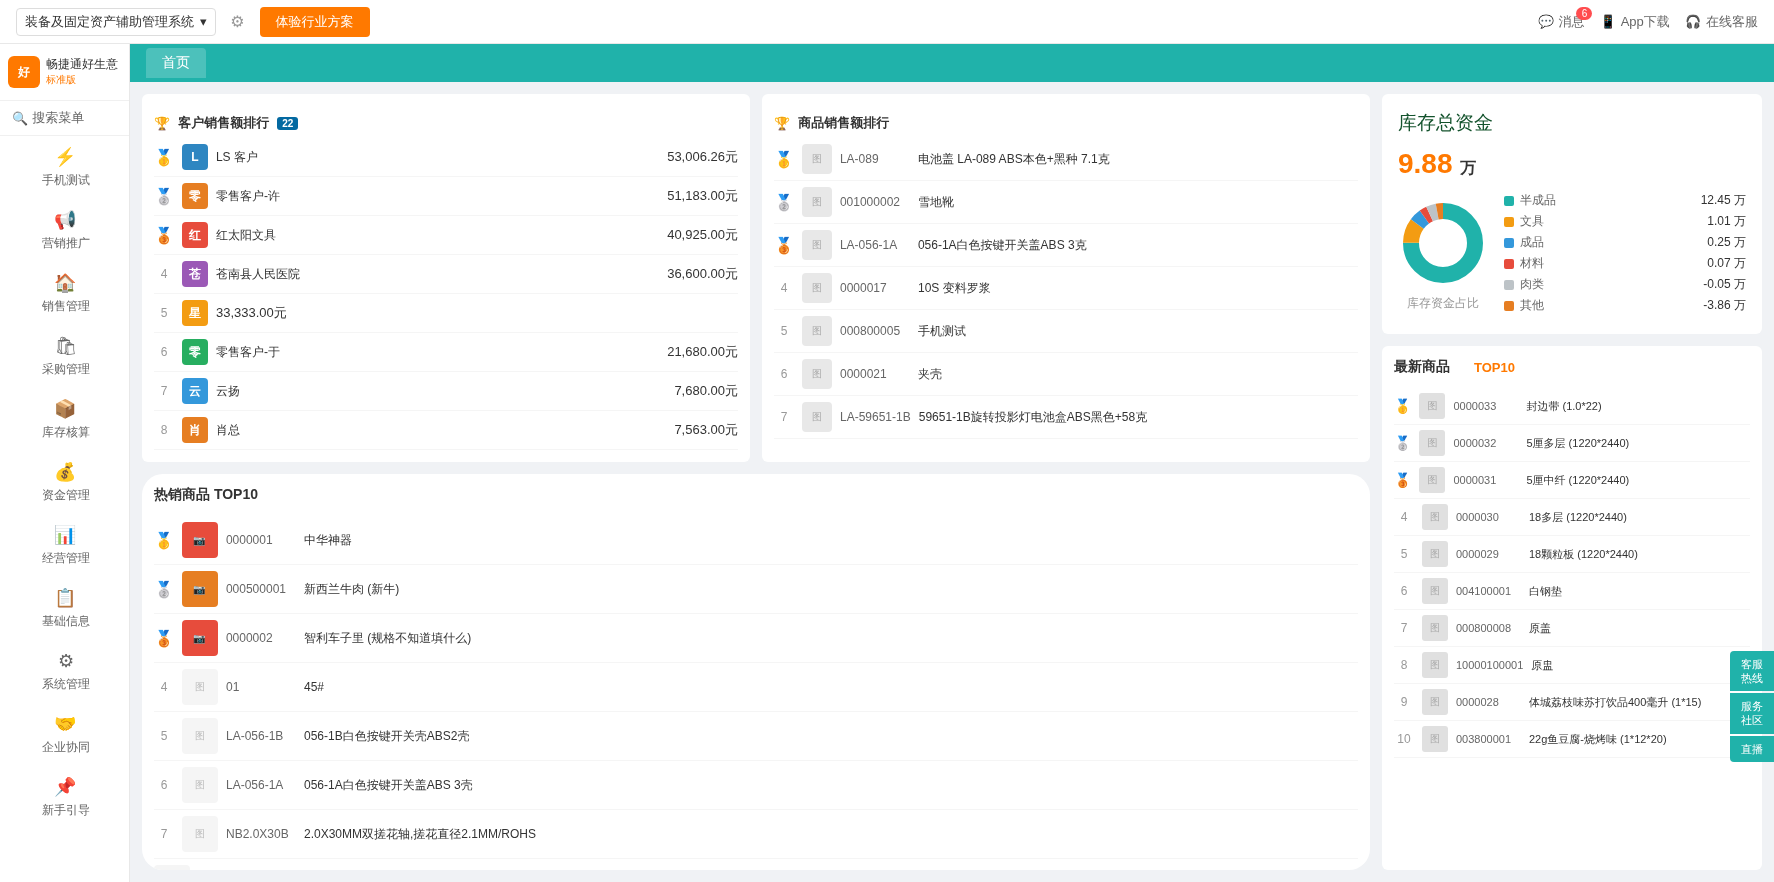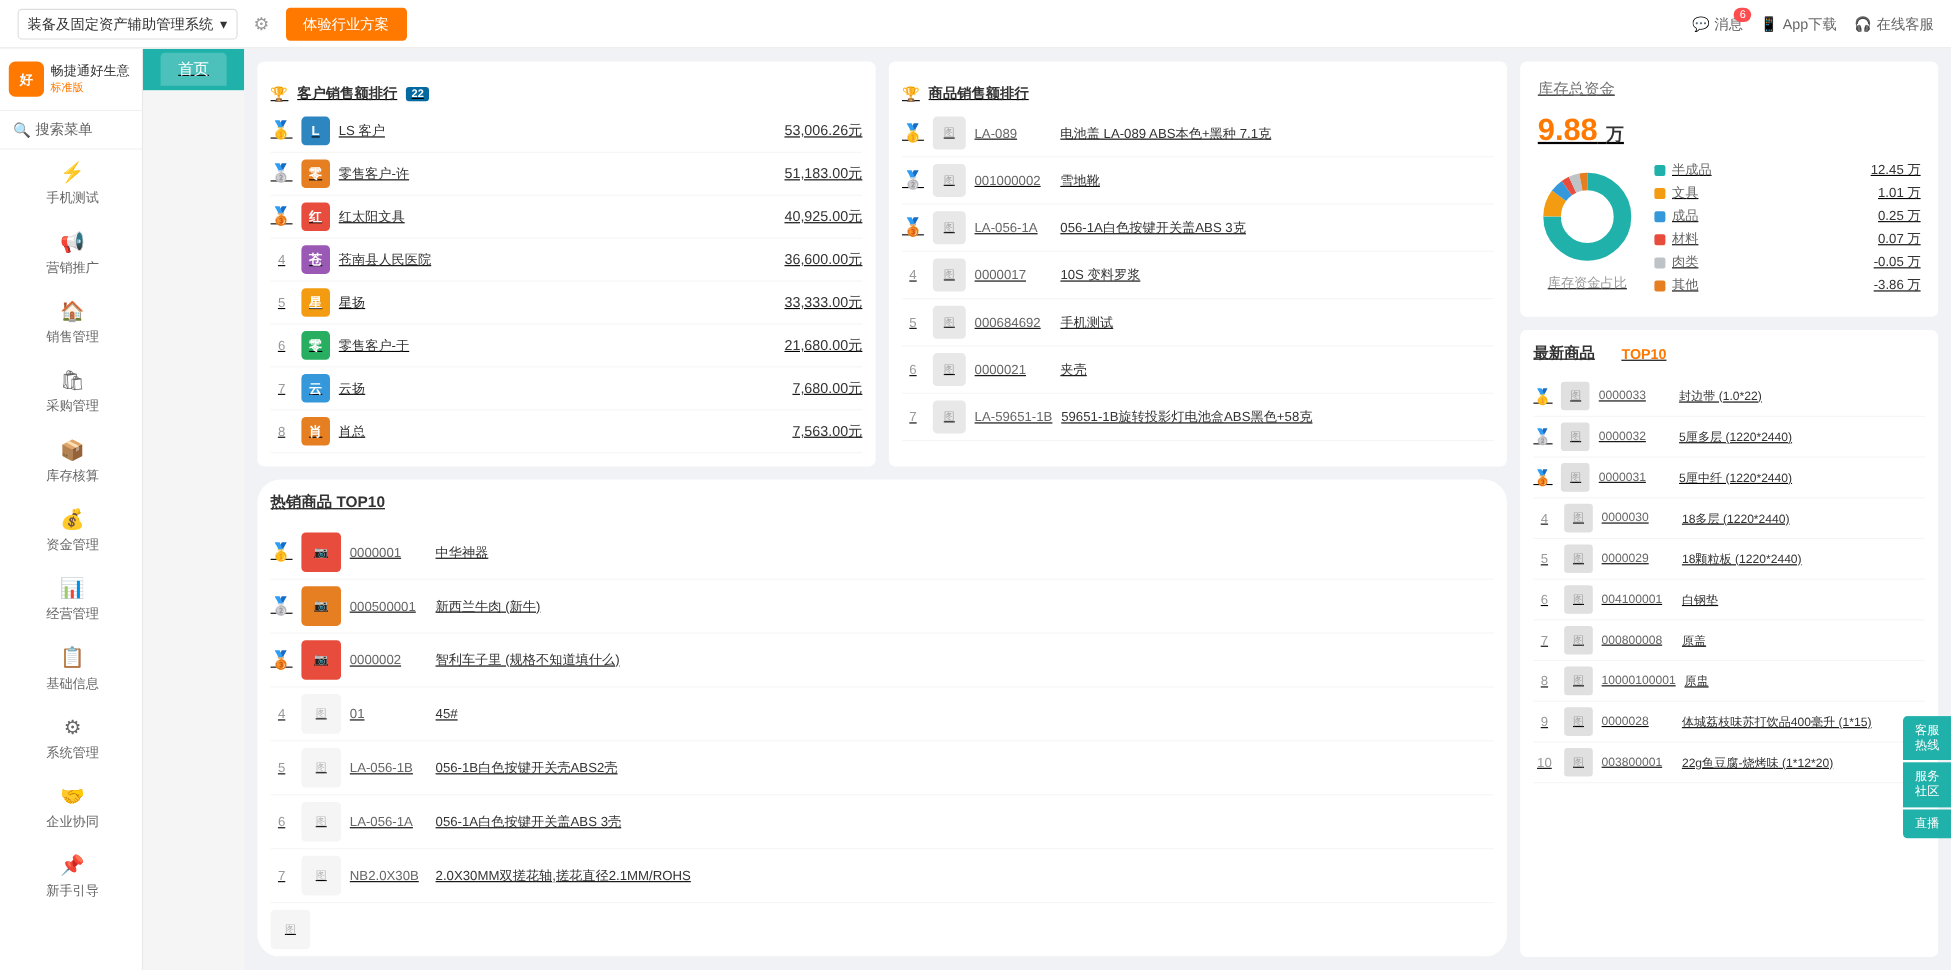--- a/index.html
+++ b/index.html
@@ -96,22 +96,21 @@
     .search-menu {
       display: flex; align-items: center; gap: 4px; padding: 8px 12px;
       font-size: 13px; color: #666; cursor: pointer; border-bottom: 1px solid #f0f0f0;
     }
 
     
     .content-area {
       flex: 1;
       overflow: hidden;
       display: flex;
-      flex-direction: row;
-      text-decoration: underline;
+      flex-direction: column;
     }
 
     
     .nav-bar {
       background: #20b2aa;
       height: 38px;
       display: flex;
       align-items: center;
       padding: 0 16px;
       flex-shrink: 0;
@@ -191,21 +190,21 @@
       gap: 12px;
     }
 
     
     .inventory-card {
       background: #fff;
       border-radius: 6px;
       padding: 16px;
     }
     .inventory-title {
-      font-size: 14px; color: #737373; margin-bottom: 12px;
+      font-size: 19px; color: #14532d; margin-bottom: 12px;
     }
     .inventory-amount {
       font-size: 28px; font-weight: bold; color: #333;
     }
     .inventory-amount .unit { font-size: 16px; }
     .inventory-amount .num { color: #ff7900; }
 
     
     .chart-container {
       display: flex; align-items: center; gap: 16px; margin-top: 12px;
@@ -410,21 +409,20 @@
   </div>
               <div class="rank-row">
     <span class="rank-num">4</span>
     <div class="customer-avatar" style="background:#9b59b6">苍</div>
     <span class="rank-name">苍南县人民医院</span>
     <span class="rank-amount">36,600.00元</span>
   </div>
               <div class="rank-row">
     <span class="rank-num">5</span>
     <div class="customer-avatar" style="background:#f39c12">星</div>
-    <span class="rank-name">星扬</span>
     <span class="rank-amount">33,333.00元</span>
   </div>
               <div class="rank-row">
     <span class="rank-num">6</span>
     <div class="customer-avatar" style="background:#27ae60">零</div>
     <span class="rank-name">零售客户-于</span>
     <span class="rank-amount">21,680.00元</span>
   </div>
               <div class="rank-row">
     <span class="rank-num">7</span>
@@ -467,21 +465,21 @@
   </div>
               <div class="rank-row">
     <span class="rank-num">4</span>
     <div class="product-icon-placeholder">图</div>
     <span class="product-code">0000017</span>
     <span class="product-name">10S 变料罗浆</span>
   </div>
               <div class="rank-row">
     <span class="rank-num">5</span>
     <div class="product-icon-placeholder">图</div>
-    <span class="product-code">000684692</span>
+    <span class="product-code">000800005</span>
     <span class="product-name">手机测试</span>
   </div>
               <div class="rank-row">
     <span class="rank-num">6</span>
     <div class="product-icon-placeholder">图</div>
     <span class="product-code">0000021</span>
     <span class="product-name">夹壳</span>
   </div>
               <div class="rank-row">
     <span class="rank-num">7</span>

